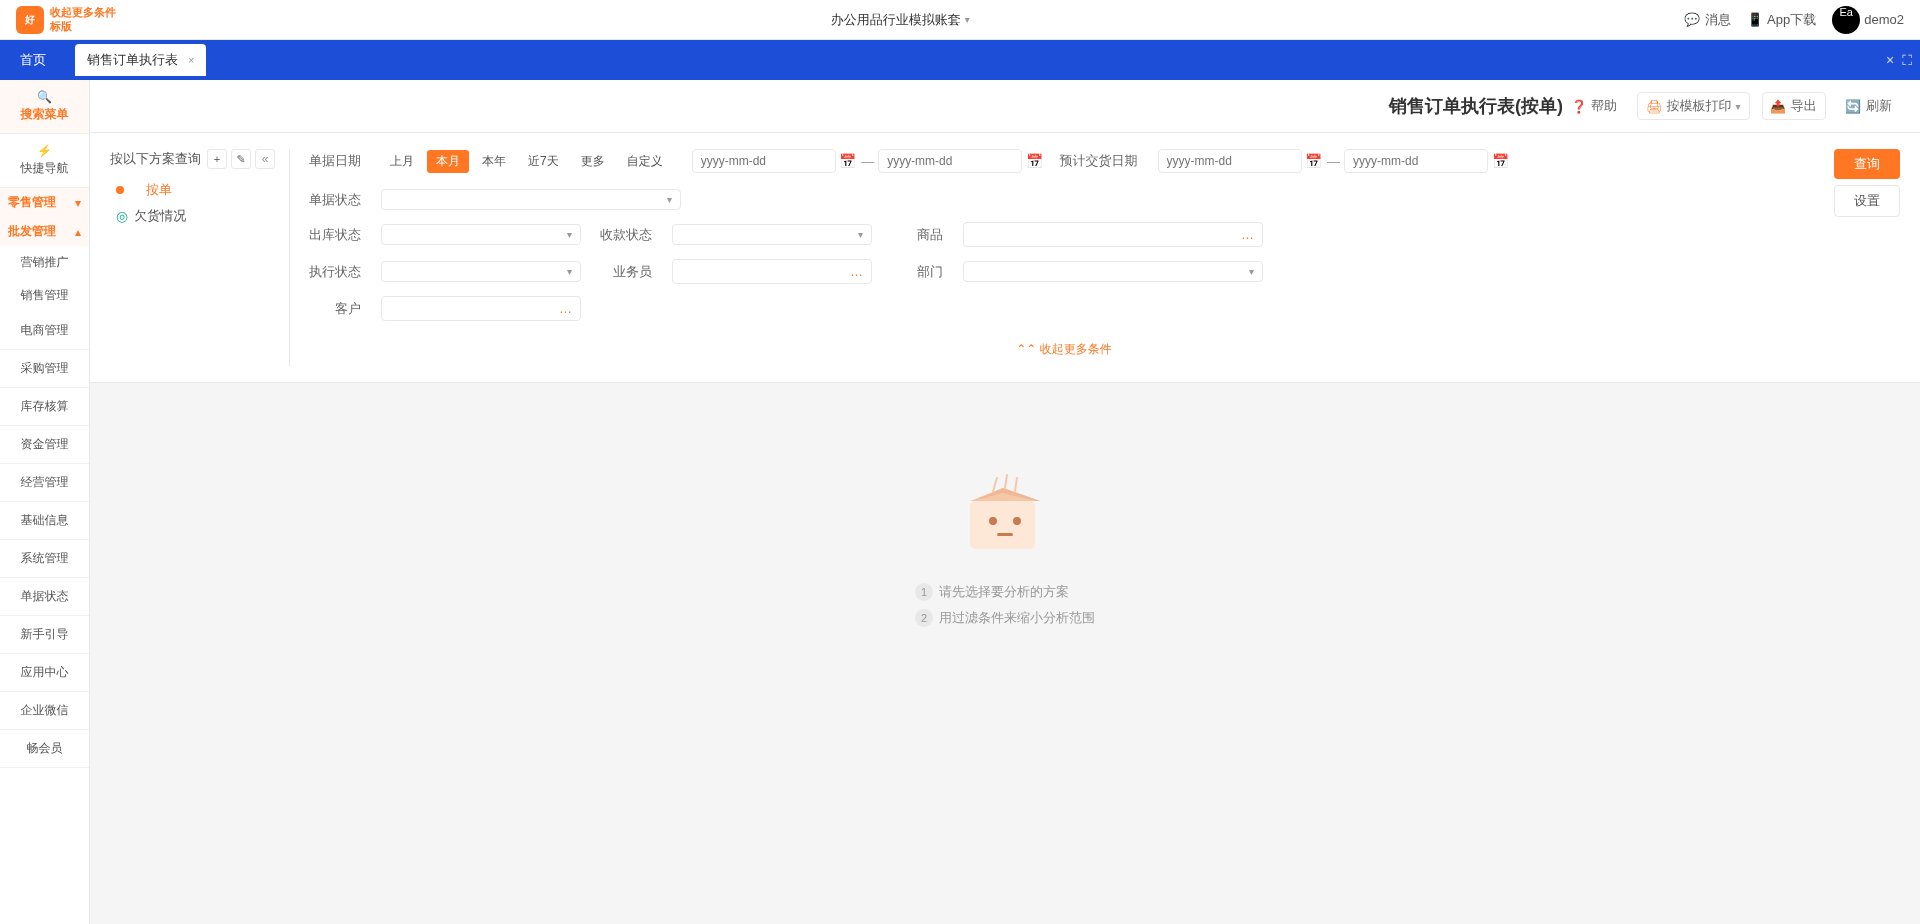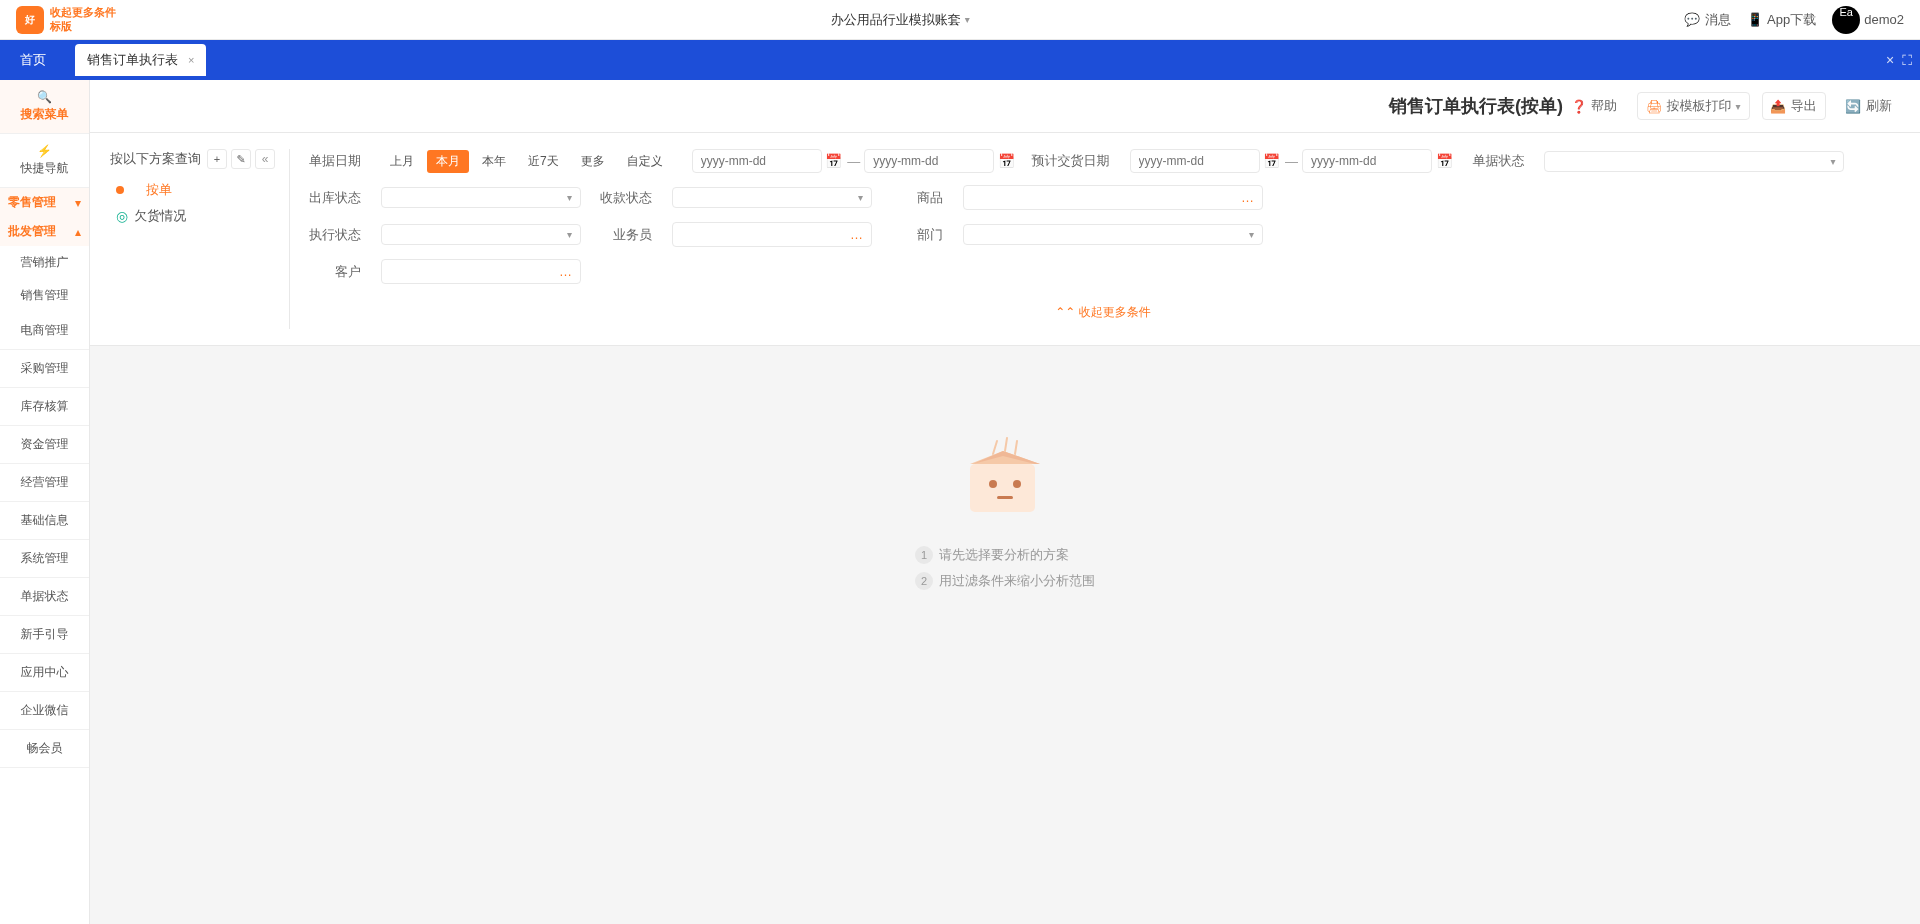--- a/index.html
+++ b/index.html
@@ -64,21 +64,21 @@
     .scheme-item2 { display: flex; align-items: center; gap: 6px; padding: 4px 6px; border-radius: 4px; cursor: pointer; font-size: 13px; color: #555; }
     .scheme-item2 .icon2 { color: #1ab394; font-size: 14px; }
     .filter-main { flex: 1; padding-left: 16px; }
     .filter-row { display: flex; align-items: center; gap: 16px; margin-bottom: 12px; flex-wrap: wrap; }
     .filter-field { display: flex; align-items: center; gap: 20px; }
     .filter-label { color: #666; font-size: 13px; min-width: 55px; text-align: right; white-space: nowrap; }
     .date-group { display: flex; align-items: center; gap: 4px; }
     .date-btn { padding: 2px 8px; border-radius: 3px; font-size: 12px; cursor: pointer; border: 1px solid transparent; color: #555; }
     .date-btn.active { background: #ff7722; color: #fff; border-radius: 3px; }
     .date-range { display: flex; align-items: center; gap: 4px; }
-    .date-range-input { border: 1px solid #e8e8e8; border-radius: 4px; padding: 4px 8px; font-size: 12px; color: #ec4899; background: #fff; width: 130px; }
+    .date-range-input { border: 1px solid #e8e8e8; border-radius: 4px; padding: 4px 8px; font-size: 12px; color: #ec4899; background: #fff; width: 144px; }
     .date-range-sep { color: #999; }
     .cal-icon { color: #ff7722; cursor: pointer; font-size: 14px; }
     .select-field { display: flex; align-items: center; gap: 4px; border: 1px solid #e8e8e8; border-radius: 4px; padding: 4px 8px; background: #fff; min-width: 200px; cursor: pointer; }
     .select-field .arrow { color: #999; font-size: 10px; margin-left: auto; }
     .select-field-wide { min-width: 300px; }
     .more-icon { color: #ff7722; cursor: pointer; font-size: 13px; }
     .filter-actions { display: flex; flex-direction: column; gap: 6px; padding-left: 12px; }
     .btn-query { background: #ff7722; color: #fff; border: none; border-radius: 4px; padding: 6px 20px; cursor: pointer; font-size: 13px; }
     .btn-settings { background: #fff; color: #555; border: 1px solid #e8e8e8; border-radius: 4px; padding: 6px 16px; cursor: pointer; font-size: 13px; }
     .collapse-bar { text-align: center; padding: 8px; color: #ff7722; font-size: 12px; cursor: pointer; margin-top: 4px; }
@@ -364,20 +364,24 @@
             </div>
           </div>
 
           <div class="collapse-bar">
             <span>⌃⌃ </span>
             <span>收起更多条件</span>
           </div>
 
         </div>
 
+        <div class="filter-actions">
+          <button class="btn-query">查询</button>
+          <button class="btn-settings">设置</button>
+        </div>
 
       </div>
     </div>
 
     <div class="empty-state">
       <div class="empty-icon">
         <svg width="100" height="100" viewBox="0 0 100 100">
 
           <rect x="15" y="38" width="65" height="48" rx="5" fill="#fde8d8"></rect>
 

